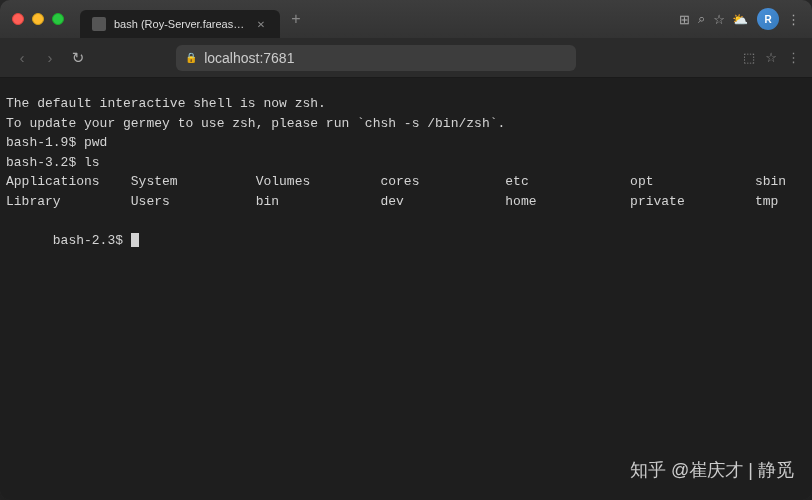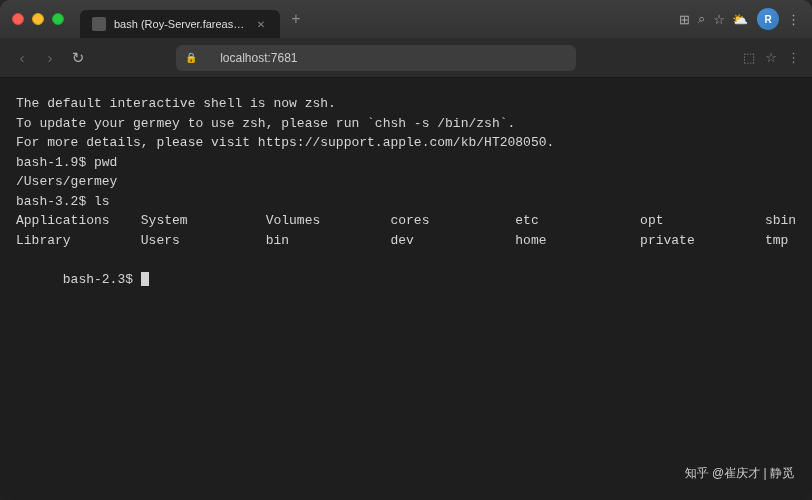--- a/index.html
+++ b/index.html
@@ -165,22 +165,21 @@
       margin: 0 auto;
     }
 
     .address-lock {
       color: #888;
       font-size: 10px;
     }
 
     .address-text {
       color: #ccc;
-      font-size: 12px;
-      margin-left: 16px;
+      font-size: 14px;
     }
 
     .nav-right-icons {
       display: flex;
       align-items: center;
       gap: 10px;
       margin-left: auto;
     }
 
     .nav-right-icon {
@@ -199,21 +198,21 @@
       justify-content: center;
       color: white;
       font-size: 10px;
       font-weight: bold;
     }
 
     
     .terminal {
       background: #1e1e1e;
       flex: 1;
-      padding: 16px 16px;
+      padding: 16px 6px;
       font-family: 'Courier New', Courier, monospace;
       font-size: 13px;
       color: #d4d4d4;
       overflow-y: auto;
       line-height: 1.5;
     }
 
     .terminal-line {
       white-space: pre;
     }
@@ -231,21 +230,21 @@
       0%, 100% { opacity: 1; }
       50% { opacity: 0; }
     }
 
     
     .watermark {
       position: absolute;
       bottom: 18px;
       right: 18px;
       color: #ccc;
-      font-size: 12px;
+      font-size: 18px;
       font-family: -apple-system, BlinkMacSystemFont, sans-serif;
       pointer-events: none;
       z-index: 10;
     }
   </style>
 </head>
 <body>
 
 <div class="window">
 
@@ -289,23 +288,21 @@
       <span class="nav-right-icon">⬚</span>
       <span class="nav-right-icon">☆</span>
       <span class="nav-right-icon">⋮</span>
     </div>
   </div>
 
   <div class="terminal">
     <div class="terminal-line"></div>
     <div class="terminal-line">The default interactive shell is now zsh.</div>
     <div class="terminal-line">To update your germey to use zsh, please run `chsh -s /bin/zsh`.</div>
-    <div class="terminal-line">For more details, please visit https://support.apple.com/kb/HT208050.</div>
     <div class="terminal-line">bash-1.9$ pwd</div>
-    <div class="terminal-line">/Users/germey</div>
     <div class="terminal-line">bash-3.2$ ls</div>
     <div class="terminal-line">Applications    System          Volumes         cores           etc             opt             sbin            usr</div>
     <div class="terminal-line">Library         Users           bin             dev             home            private         tmp             var</div>
     <div class="terminal-line">
       <span>bash-2.3$ </span><span class="cursor"></span>
     </div>
   </div>
 </div>
 
 <div class="watermark">知乎 @崔庆才 | 静觅</div>

